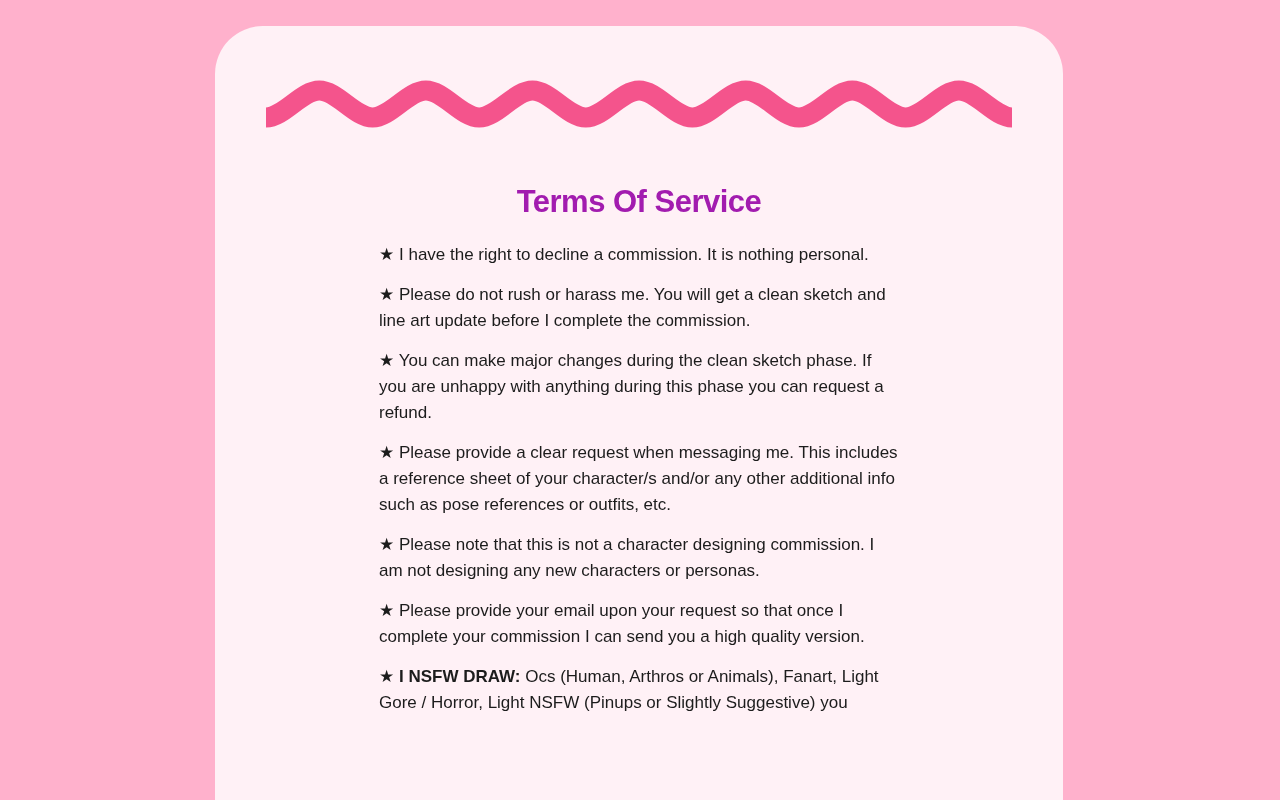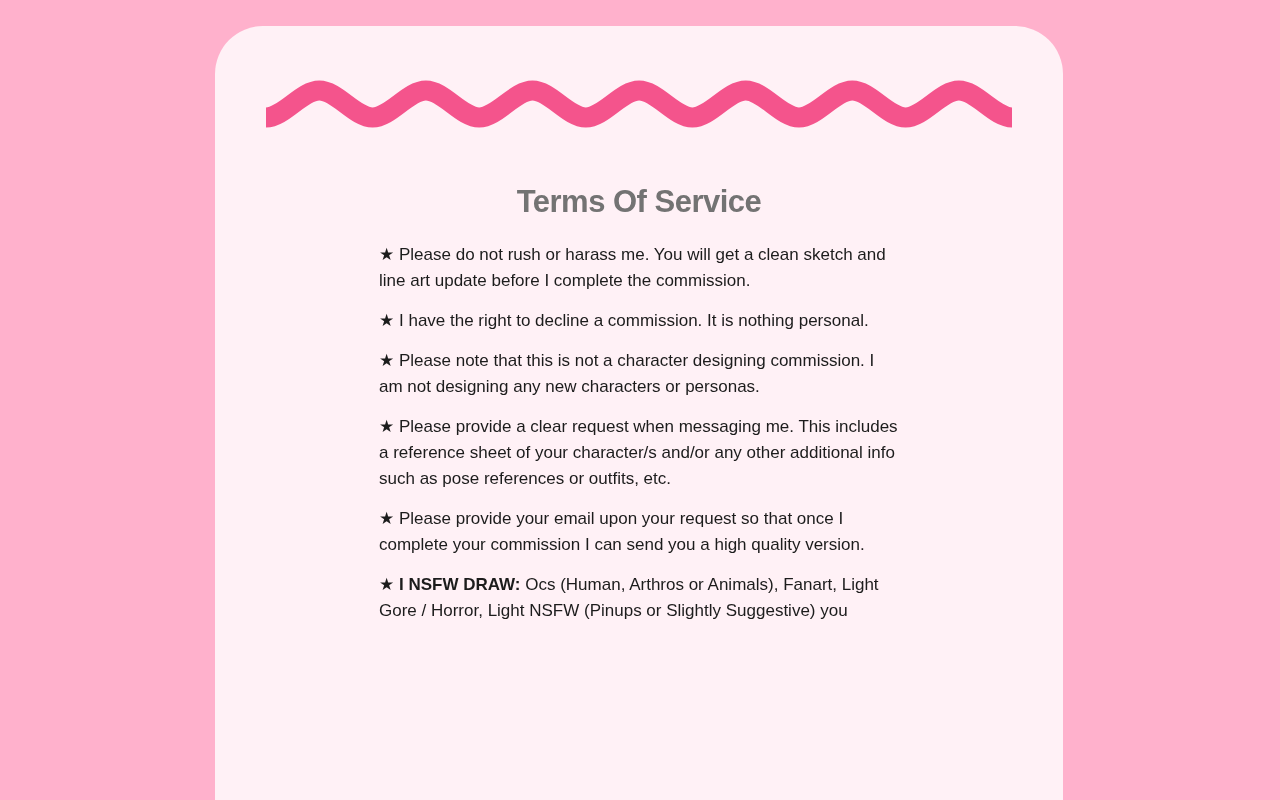--- a/index.html
+++ b/index.html
@@ -24,21 +24,21 @@
     display: block;
     margin: 54px auto 0 auto;
   }
   .page-title {
     margin: 57px 0 0 0;
     text-align: center;
     font-size: 31px;
     line-height: 34px;
     font-weight: bold;
     letter-spacing: -0.5px;
-    color: #737373;
+    color: #a21caf;
     font-family: "Liberation Sans", "DejaVu Sans", sans-serif;
   }
   .terms-list {
     width: 520px;
     margin: 22px auto 0 auto;
     color: #1c1c1c;
     font-size: 17px;
     line-height: 26px;
   }
   .term {
@@ -63,27 +63,28 @@
              c 17.8,0 35.5,-27 53.3,-27 c 17.8,0 35.5,27 53.3,27
              c 17.8,0 35.5,-27 53.3,-27 c 17.8,0 35.5,27 53.3,27
              c 17.8,0 35.5,-27 53.3,-27 c 17.8,0 35.5,27 53.3,27
              c 17.8,0 35.5,-27 53.3,-27 c 17.8,0 35.5,27 53.3,27
              c 17.8,0 35.5,-27 53.3,-27 c 17.8,0 35.5,27 53.3,27" fill="none" stroke="#f4548c" stroke-width="20" stroke-linecap="butt"></path>
   </svg>
 
   <h1 class="page-title">Terms Of Service</h1>
 
   <div class="terms-list">
+  <p class="term"><span class="star">★</span> <b class="bold"></b> <span class="txt">I have the right to decline a commission. It is nothing personal.</span></p>
+
   <p class="term"><span class="star">★</span> <b class="bold"></b> <span class="txt">Please do not rush or harass me. You will get a clean sketch and line art update before I complete the commission.</span></p>
 
-  <p class="term"><span class="star">★</span> <b class="bold"></b> <span class="txt">I have the right to decline a commission. It is nothing personal.</span></p>
+  <p class="term"><span class="star">★</span> <b class="bold"></b> <span class="txt">You can make major changes during the clean sketch phase. If you are unhappy with anything during this phase you can request a refund.</span></p>
 
 
+  <p class="term"><span class="star">★</span> <b class="bold"></b> <span class="txt">Please provide a clear request when messaging me. This includes a reference sheet of your character/s and/or any other additional info such as pose references or outfits, etc.</span></p>
 
   <p class="term"><span class="star">★</span> <b class="bold"></b> <span class="txt">Please note that this is not a character designing commission. I am not designing any new characters or personas.</span></p>
-
-  <p class="term"><span class="star">★</span> <b class="bold"></b> <span class="txt">Please provide a clear request when messaging me. This includes a reference sheet of your character/s and/or any other additional info such as pose references or outfits, etc.</span></p>
 
   <p class="term"><span class="star">★</span> <b class="bold"></b> <span class="txt">Please provide your email upon your request so that once I complete your commission I can send you a high quality version.</span></p>
 
   <p class="term"><span class="star">★</span> <b class="bold">I NSFW DRAW:</b> <span class="txt">Ocs (Human, Arthros or Animals), Fanart, Light Gore / Horror, Light NSFW (Pinups or Slightly Suggestive) you</span></p>
 </div>
 </div>
 
 </body></html>

